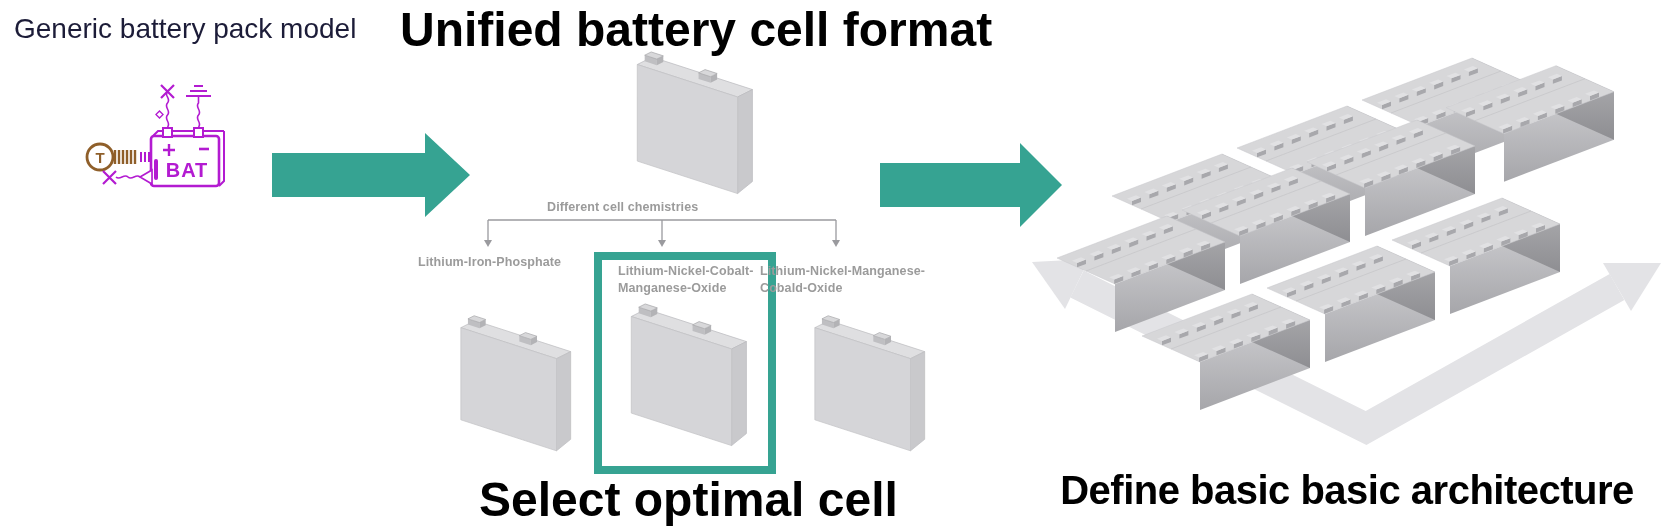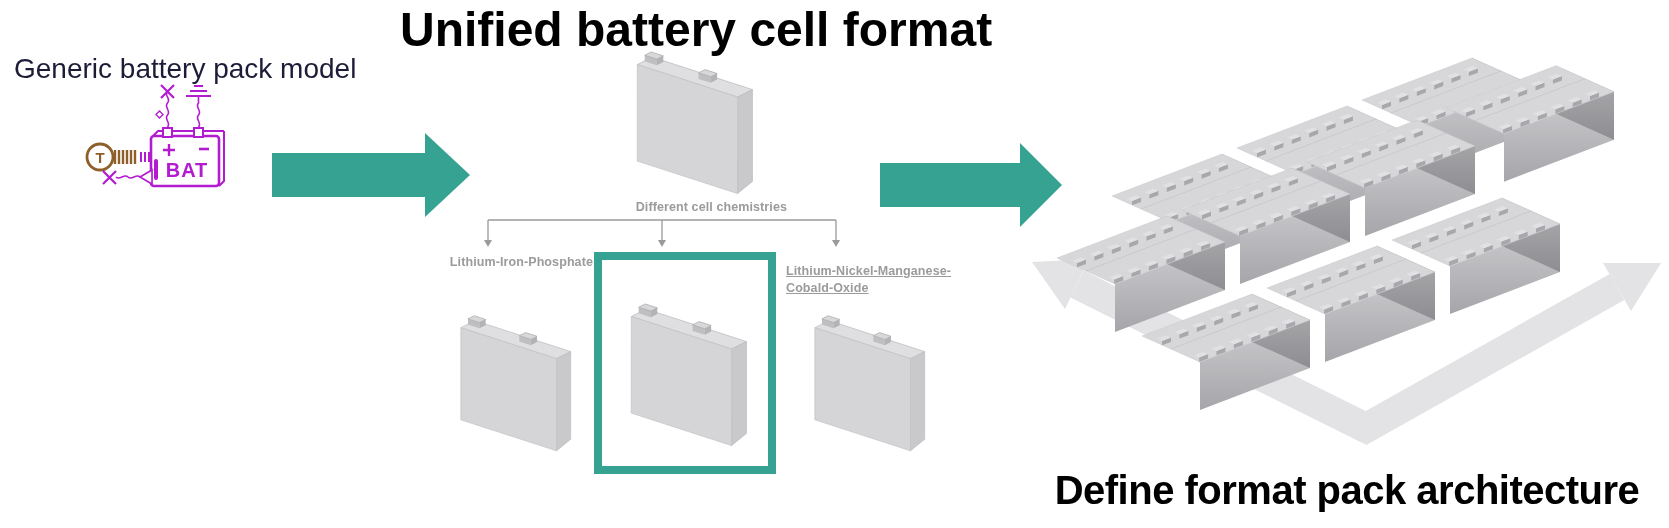--- a/index.html
+++ b/index.html
@@ -2,32 +2,32 @@
 <html><head>
 <meta charset="utf-8">
 <style>
   html,body{margin:0;padding:0;background:#fff;}
   .canvas{
     position:relative;width:1669px;height:528px;background:#ffffff;
     overflow:hidden;font-family:"Liberation Sans",sans-serif;
   }
   .abs{position:absolute;}
   .title-small{
-    font-size:28px;font-weight:500;color:#1c1c38;letter-spacing:0px;margin-top:40px;
+    font-size:28px;font-weight:500;color:#1c1c38;letter-spacing:0px;
   }
   .caption{
     font-weight:700;color:#000;text-align:center;white-space:nowrap;
   }
   .cap-38{font-size:48px;}
   .cap-40{font-size:40px;letter-spacing:-0.5px;}
   .gray-label{
     font-size:12.5px;font-weight:600;color:#9b9b9b;line-height:17px;
     letter-spacing:0.1px;
   }
-  .center{text-align:right;}
+  .center{text-align:left;}
   .select-box{
     box-sizing:border-box;border:8px solid #36a392;background:transparent;
   }
   svg{display:block;overflow:visible;}
 </style>
 </head>
 <body>
 
 <div class="canvas">
 
@@ -113,36 +113,41 @@
   </svg>
 
   <div class="abs gray-label center" style="left:547px;top:199px;width:240px;">Different cell chemistries</div>
 
   <div class="abs gray-label center" style="left:418px;top:254px;width:175px;">
     <div>Lithium-Iron-Phosphate</div>
   </div>
 
   <div class="abs select-box" style="left:594px;top:252px;width:182px;height:222px;"></div>
 
-
-  <div class="abs gray-label" style="left:786px;top:263px;width:180px;text-decoration:underline;">
+  <div class="abs gray-label" style="left:618px;top:263px;width:160px;">
+    <div>Lithium-Nickel-Cobalt-</div>
+    <div>Manganese-Oxide</div>
+  </div>
+
+  <div class="abs gray-label" style="left:760px;top:263px;width:180px;">
     <div>Lithium-Nickel-Manganese-</div>
     <div>Cobald-Oxide</div>
   </div>
 
   <svg class="abs" style="left:452px;top:308px;" width="124" height="151" viewBox="0 0 140 170">
       <use href="#prismatic-cell"></use>
     </svg>
   <svg class="abs" style="left:622px;top:296px;" width="130" height="158" viewBox="0 0 140 170">
       <use href="#prismatic-cell"></use>
     </svg>
   <svg class="abs" style="left:806px;top:308px;" width="124" height="151" viewBox="0 0 140 170">
       <use href="#prismatic-cell"></use>
     </svg>
 
+  <div class="abs caption cap-38" style="left:479px;top:472px;width:400px;">Select optimal cell</div>
 
   <svg class="abs" style="left:870px;top:128px;" width="200" height="104" viewBox="0 0 200 104">
     <polygon points="10,35 150,35 150,15 192,57 150,99 150,79 10,79" fill="#36a392"></polygon>
   </svg>
 
   <svg class="abs" style="left:1020px;top:40px;" width="649" height="440" viewBox="0 0 649 440">
     <defs>
       <linearGradient id="gLeft" x1="0" y1="0" x2="0" y2="1">
         <stop offset="0" stop-color="#cdcdd0"></stop>
           <stop offset="1" stop-color="#a6a6aa"></stop>
@@ -435,15 +440,15 @@
         <polygon points="426.8,191.6 435.8,188.2 430.8,186.0 421.8,189.4" fill="#e1e1e3"></polygon>
         <polygon points="444.2,185.0 453.2,181.6 453.2,186.0 444.2,189.4" fill="#a8a8ac"></polygon>
         <polygon points="444.2,185.0 453.2,181.6 448.2,179.4 439.2,182.8" fill="#e1e1e3"></polygon>
         <polygon points="461.5,178.3 470.5,174.9 470.5,179.3 461.5,182.7" fill="#a8a8ac"></polygon>
         <polygon points="461.5,178.3 470.5,174.9 465.5,172.7 456.5,176.1" fill="#e1e1e3"></polygon>
         <polygon points="478.9,171.7 487.9,168.3 487.9,172.7 478.9,176.1" fill="#a8a8ac"></polygon>
         <polygon points="478.9,171.7 487.9,168.3 482.9,166.1 473.9,169.5" fill="#e1e1e3"></polygon>
       </g>
   </svg>
 
-  <div class="abs caption cap-40" style="left:1025px;top:468px;width:644px;">Define format pack architecture</div>
+  <div class="abs caption cap-40" style="left:1025px;top:468px;width:644px;">Define basic basic architecture</div>
 
 </div>
 
 </body></html>

